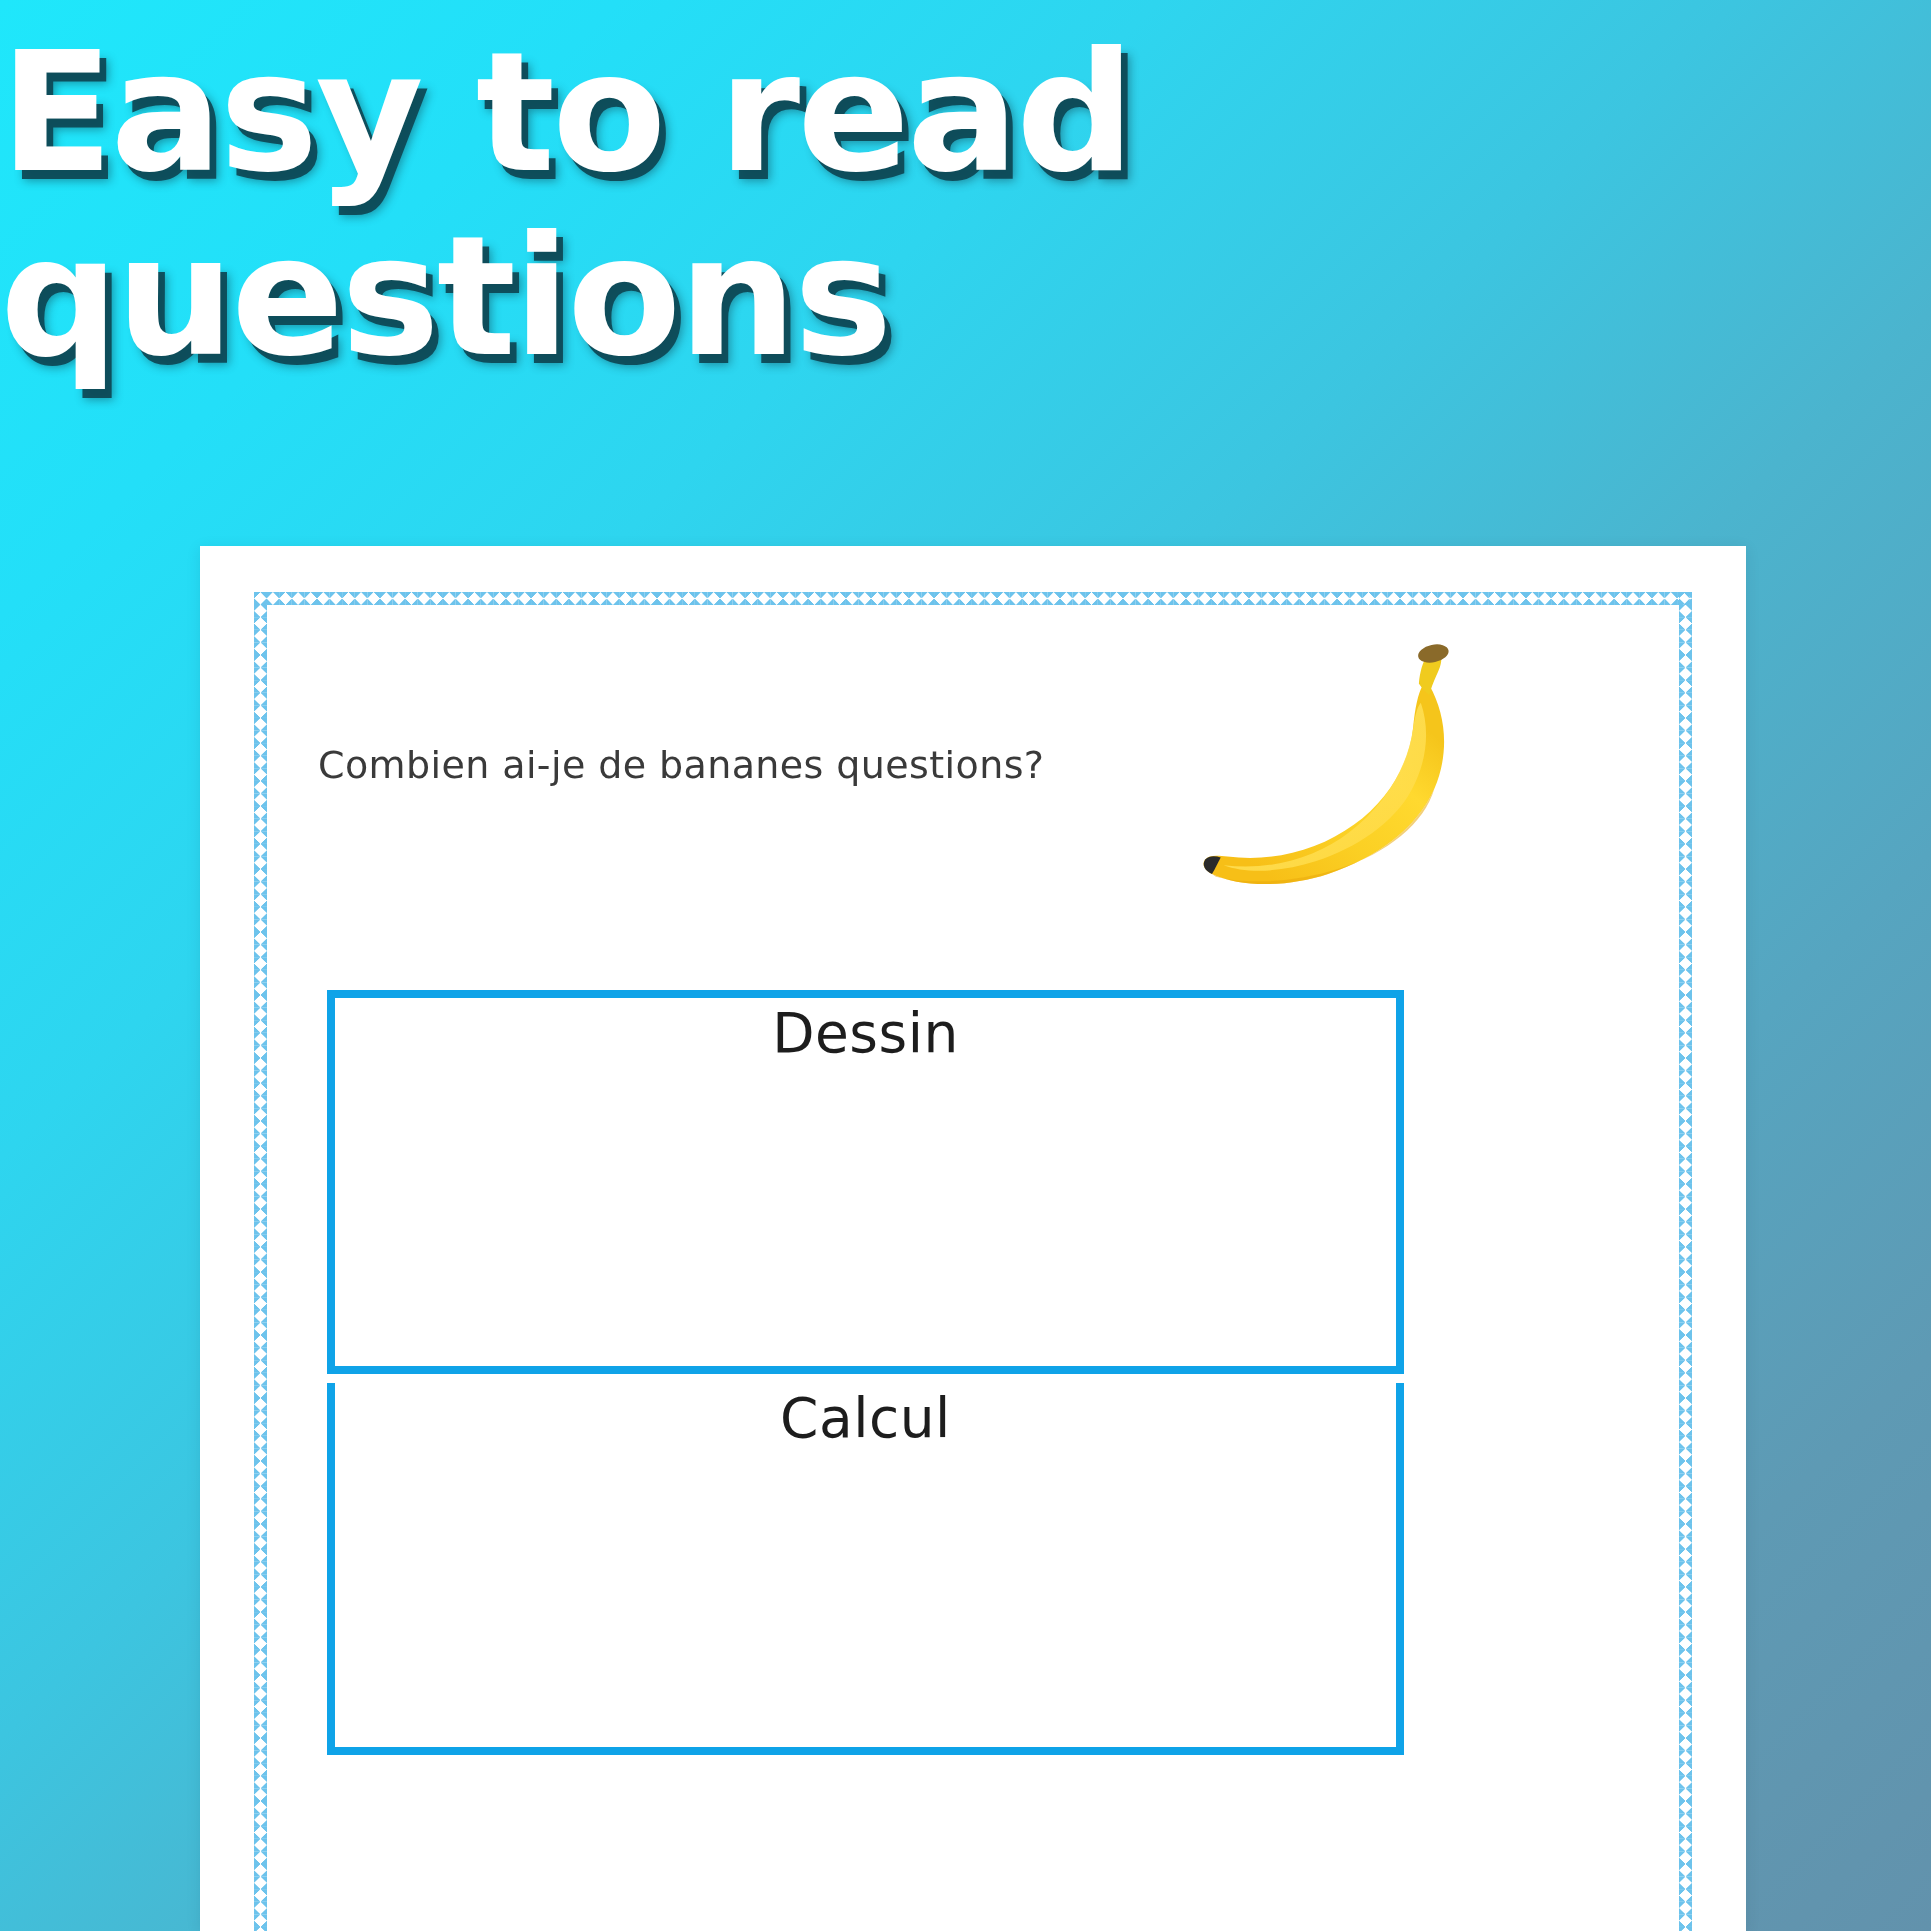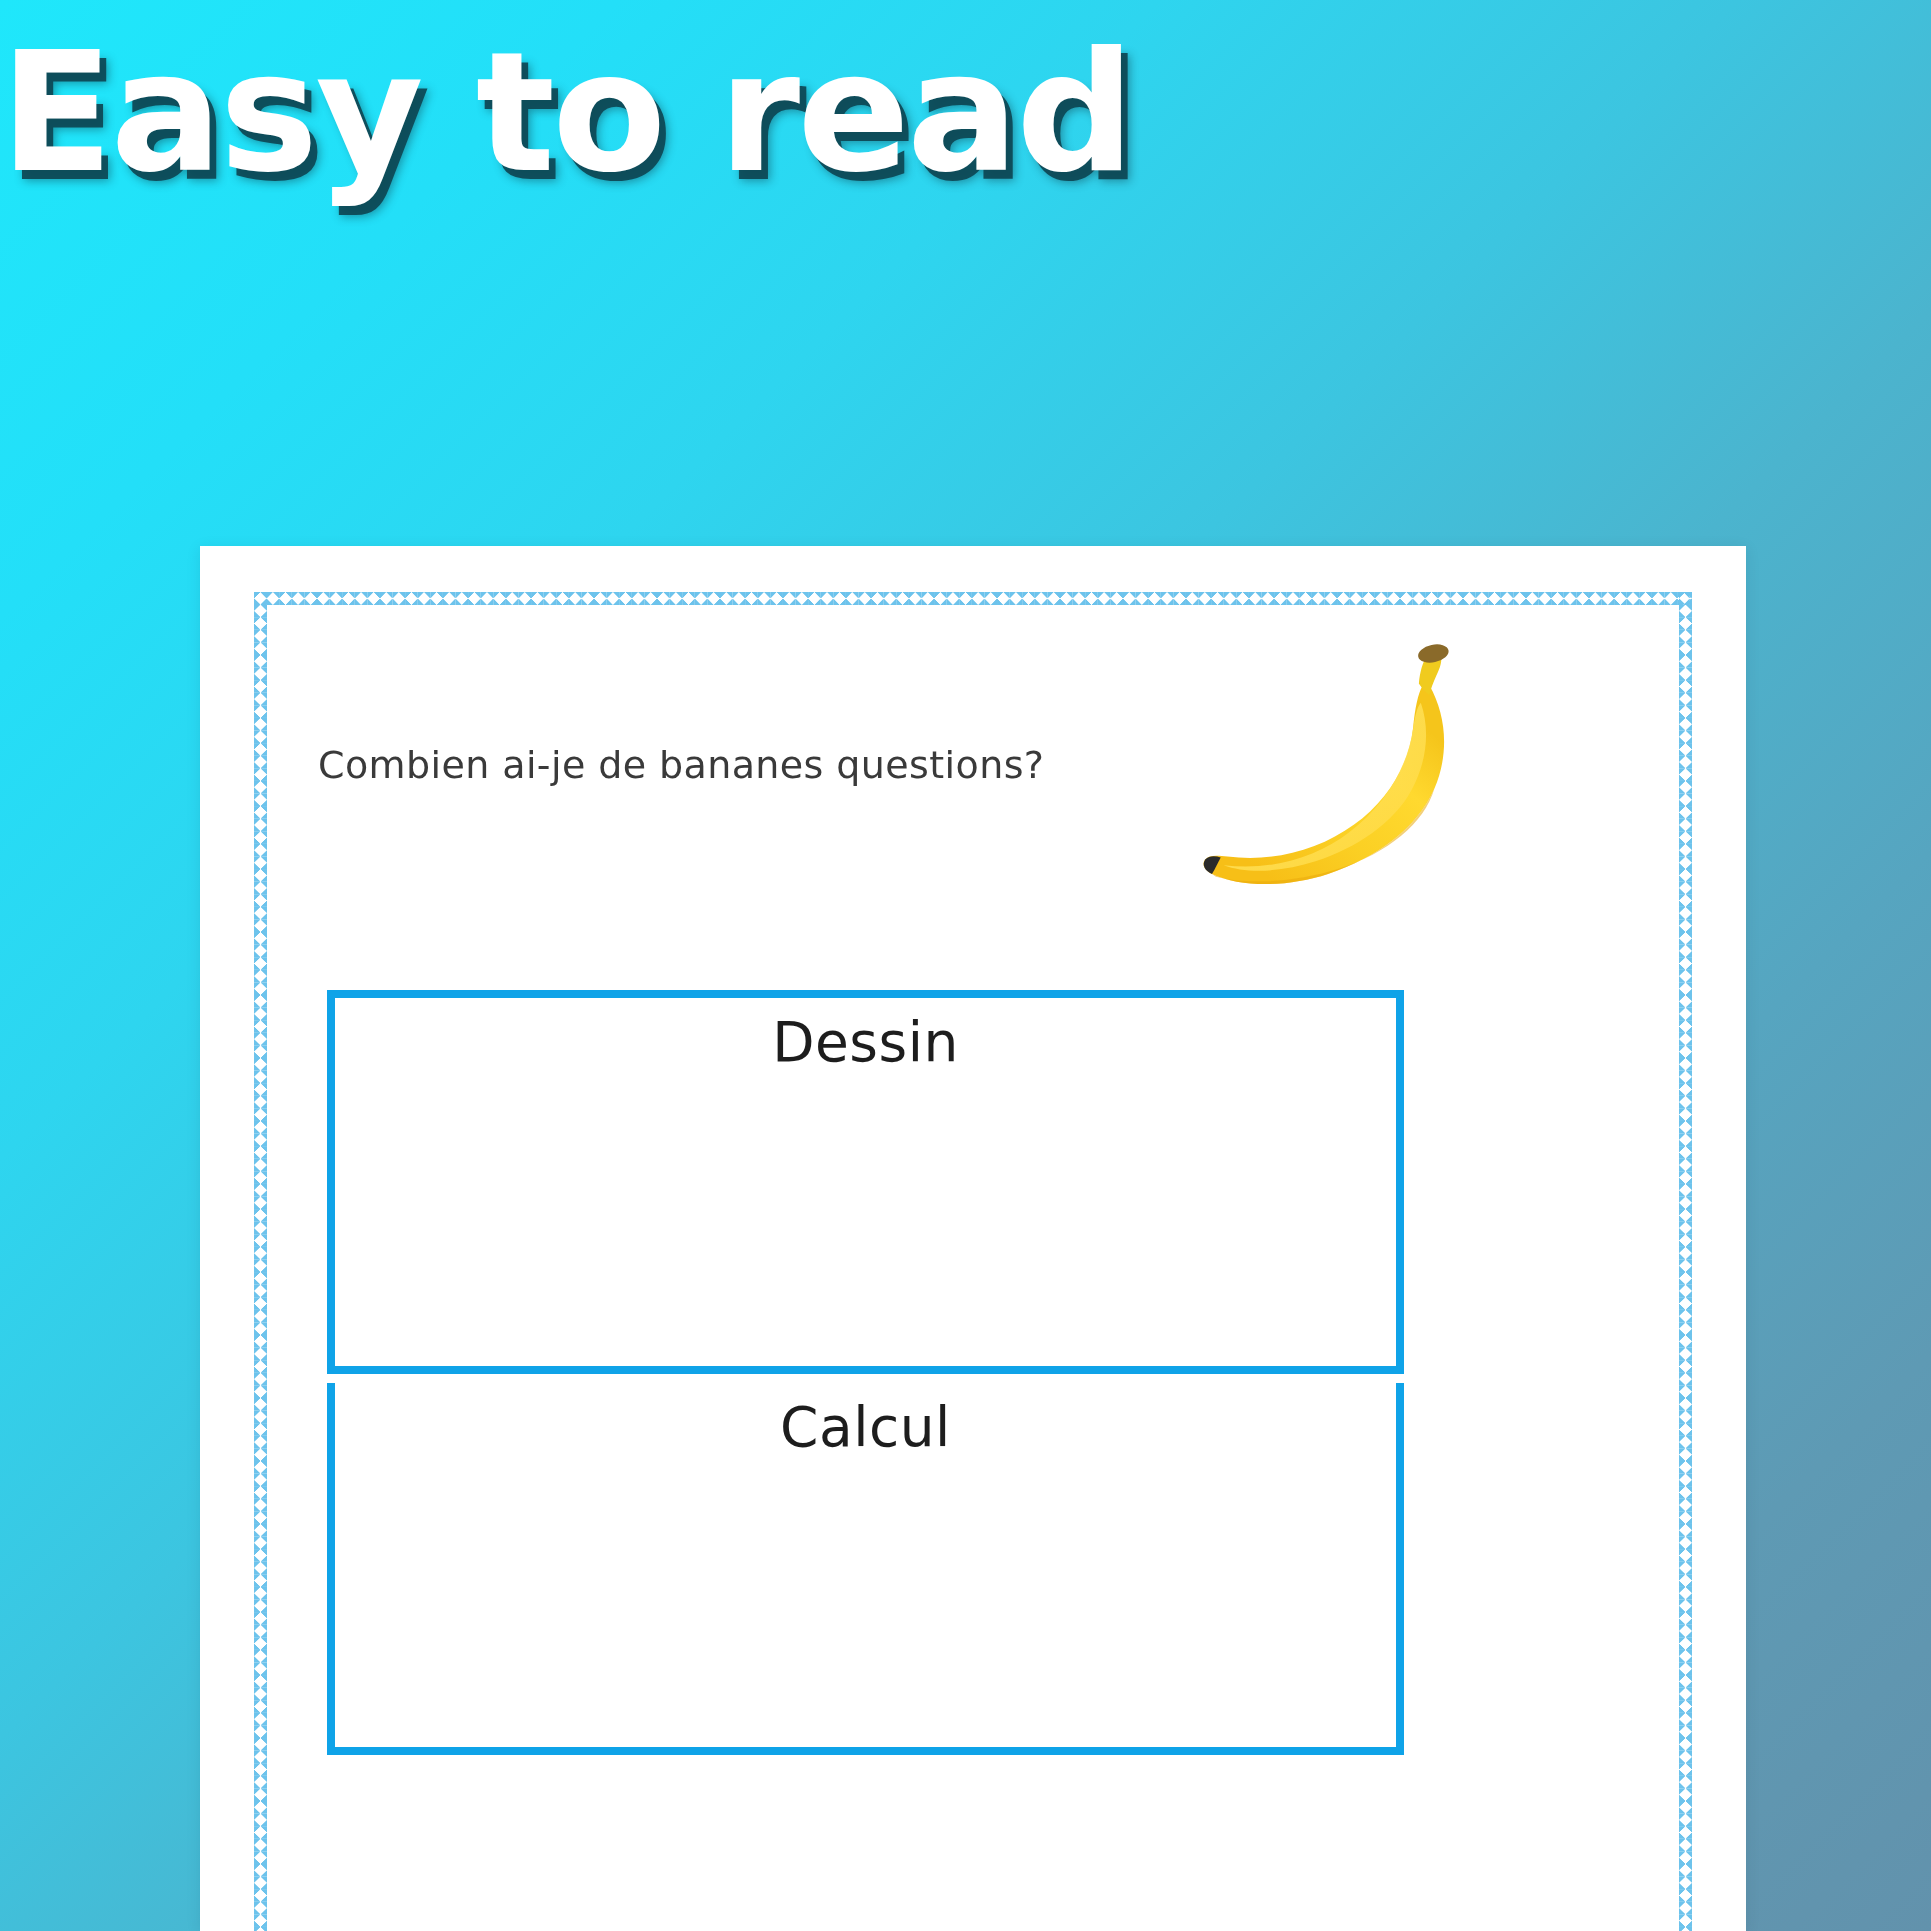--- a/index.html
+++ b/index.html
@@ -154,30 +154,31 @@
     margin-top: 8.7px;
   }
   .answer-box .box-label {
     display: block;
     text-align: center;
     color: #1d1d1d;
     font-family: "DejaVu Sans", sans-serif;
     font-size: 55px;
     font-weight: 400;
     letter-spacing: 0.5px;
-    padding-top: 12px;
+    padding-top: 3px;
   }
 </style>
 </head>
 <body>
 
 <div id="canvas">
 
   <div id="headline">
     <span class="headline-line l1">Easy to read</span>
+    <span class="headline-line l2">questions</span>
   </div>
 
   <div id="worksheet">
 
     <div id="page-frame">
       <div class="edge top"></div>
       <div class="edge left"></div>
       <div class="edge right"></div>
     </div>
 

